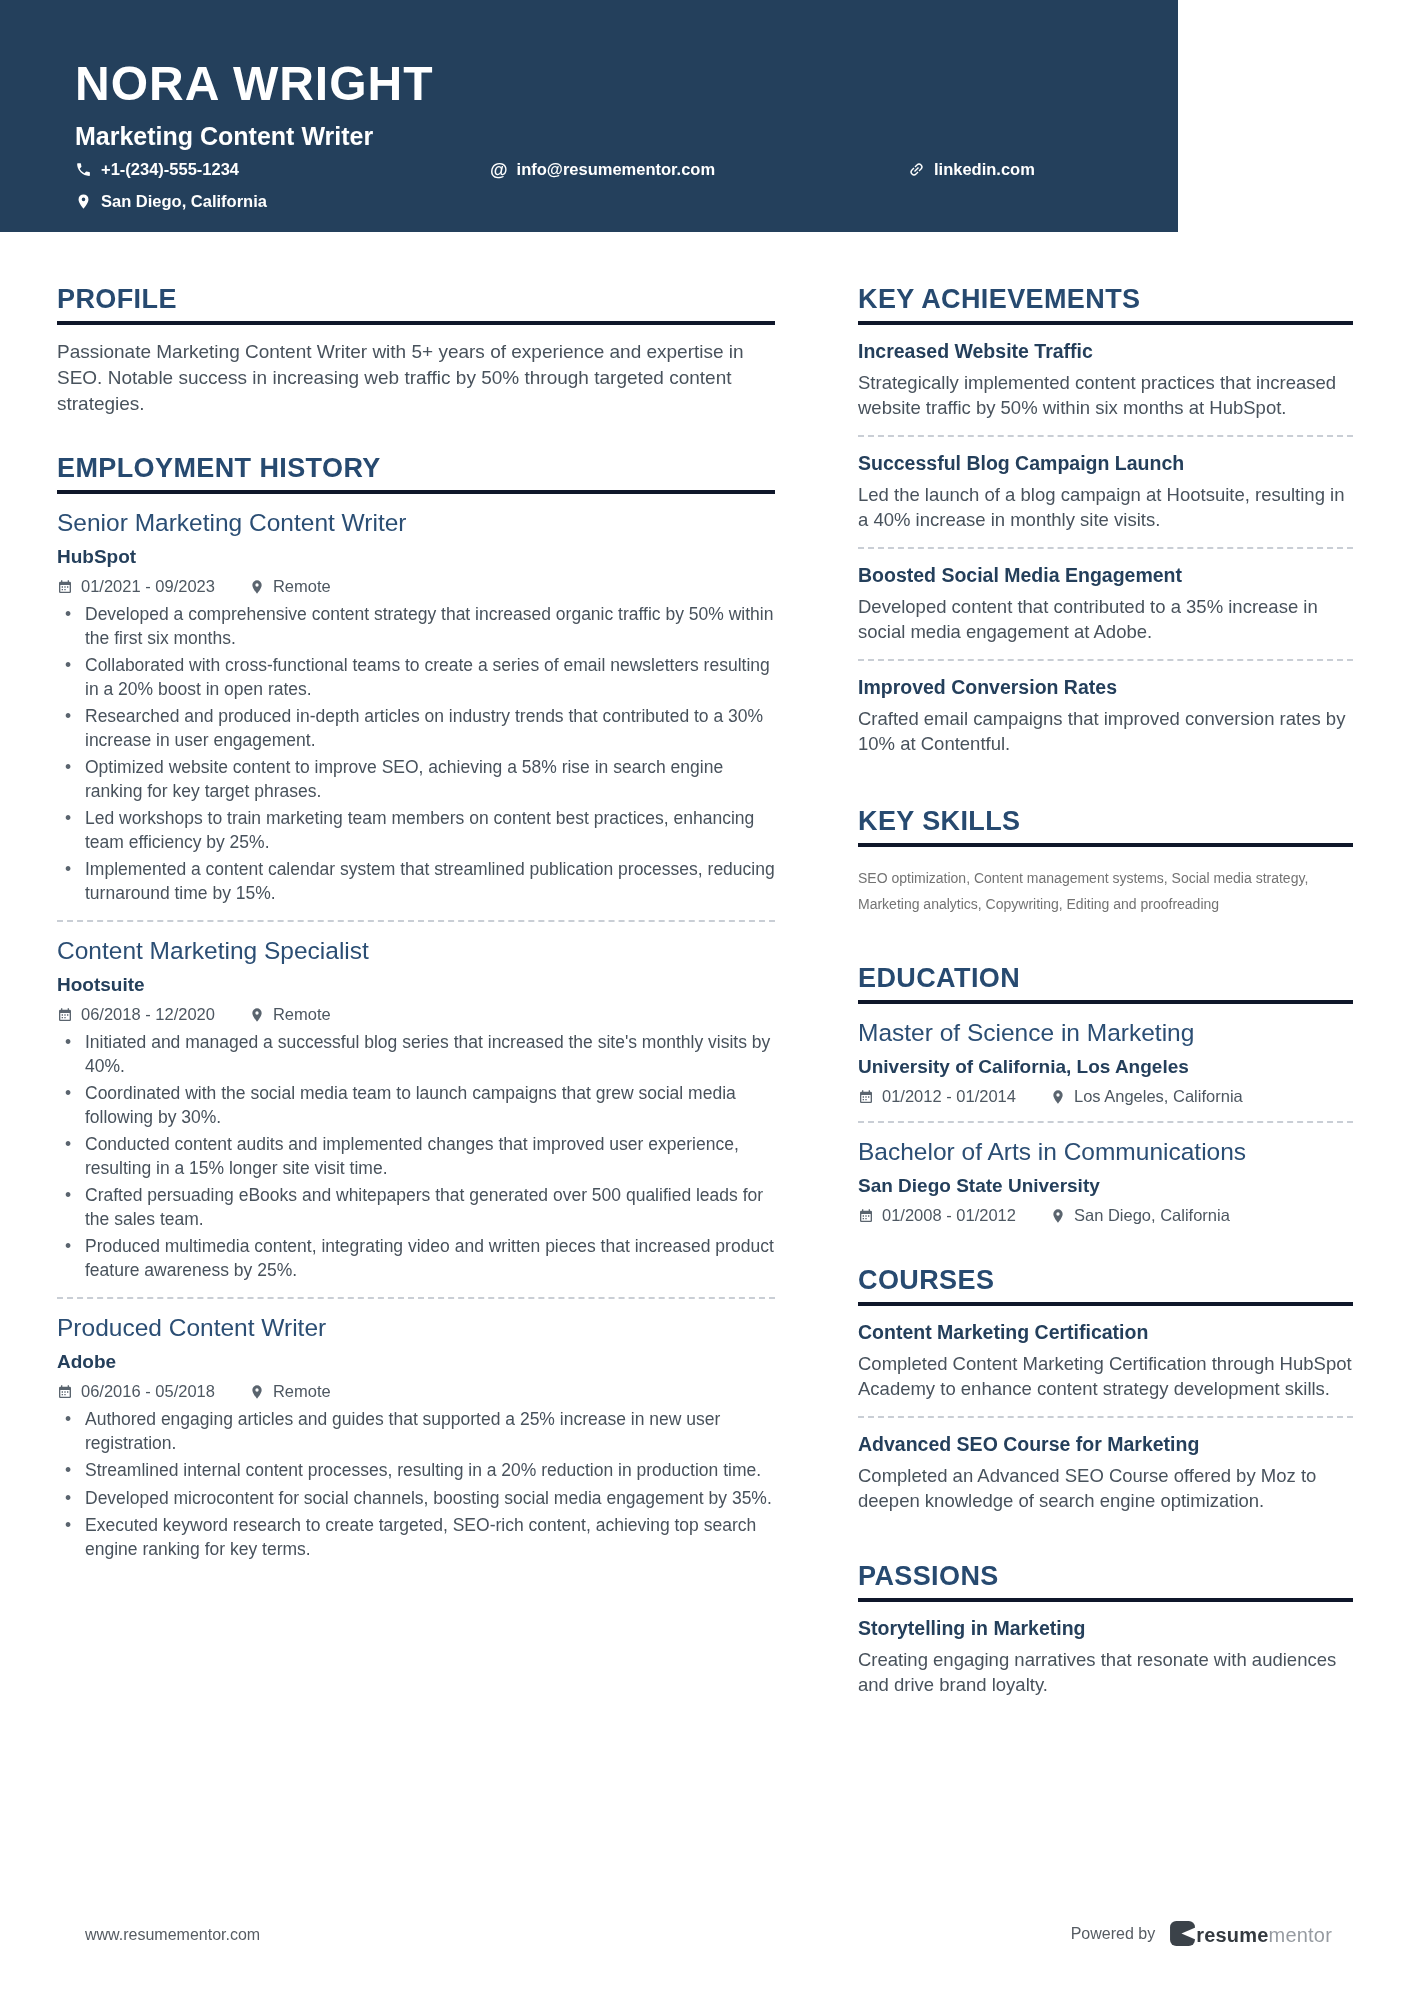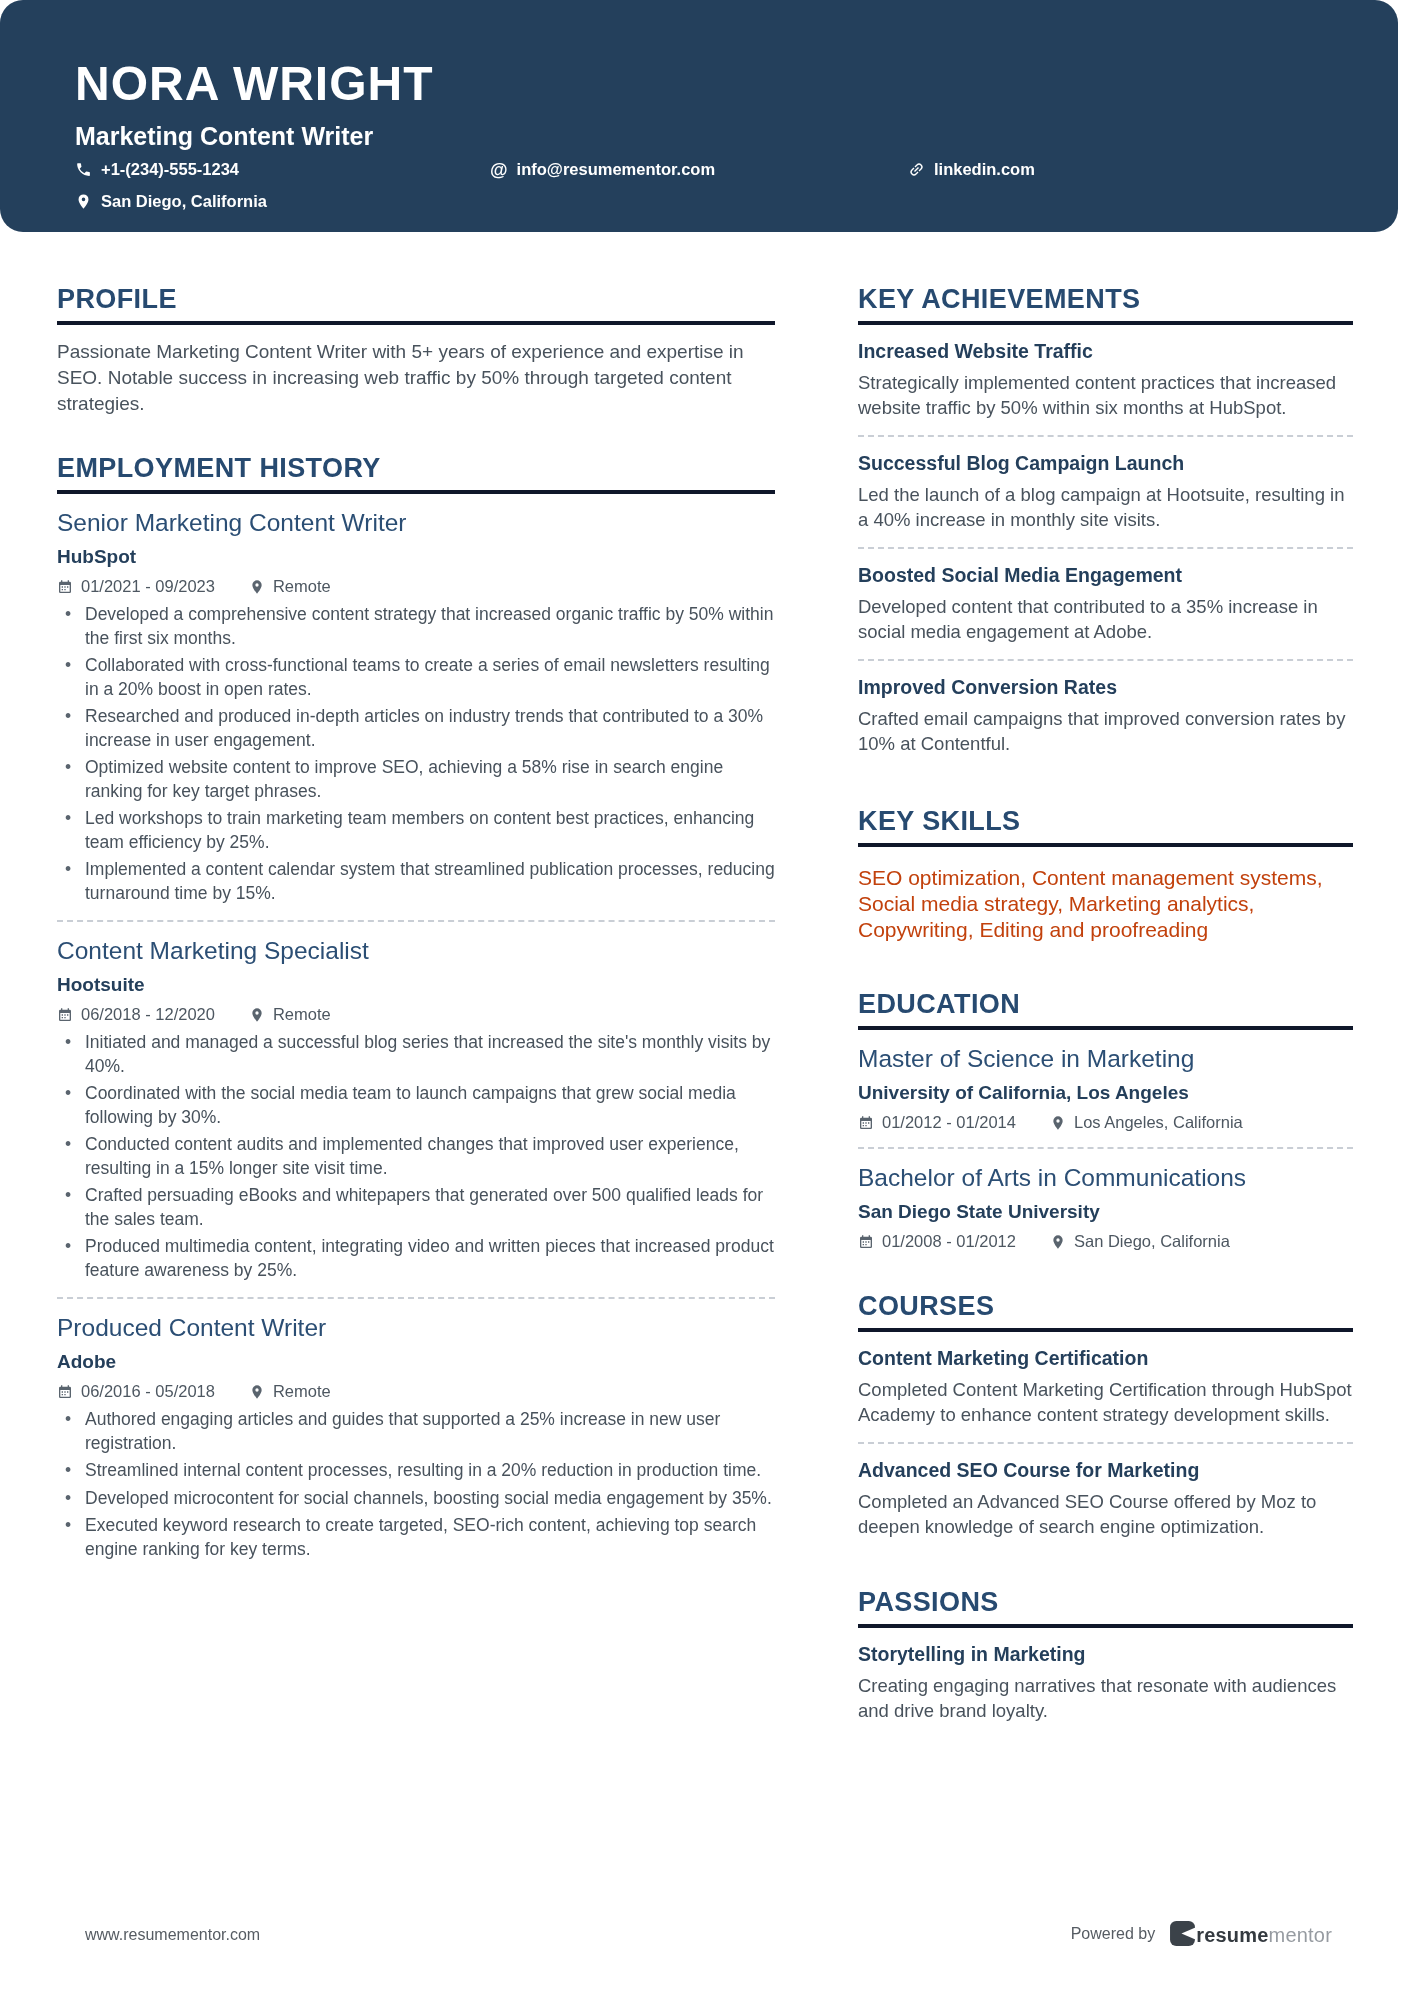--- a/index.html
+++ b/index.html
@@ -1,21 +1,21 @@
 <!DOCTYPE html>
 <html><head>
 <meta charset="utf-8">
 <style>
   * { margin: 0; padding: 0; box-sizing: border-box; }
   html, body { background: #ffffff; }
   body { font-family: "Liberation Sans", sans-serif; }
   .page { position: relative; width: 1410px; height: 1995px; background: #fff; overflow: hidden; }
 
   
-  .hdr { position: absolute; top: 0; left: 0; width: 1398px; height: 232px; background: #24405c; color: #fff; border-radius: 23px; }
+  .hdr { position: absolute; top: 0; left: 0; width: 1178px; height: 232px; background: #24405c; color: #fff; }
   .hdr-name { position: absolute; left: 75px; top: 56px; font-size: 48px; font-weight: 800; letter-spacing: 1px; }
   .hdr-title { position: absolute; left: 75px; top: 122px; font-size: 25px; font-weight: 700; }
   .c-item { position: absolute; display: flex; align-items: center; gap: 9px; font-size: 16.5px; font-weight: 700; }
   .c-phone { left: 75px; top: 160px; }
   .c-email { left: 490px; top: 160px; }
   .c-link  { left: 908px; top: 160px; }
   .c-loc   { left: 75px; top: 192px; }
   .ic { width: 17px; height: 17px; fill: currentColor; flex: none; }
   .ic-at { font-size: 18px; font-weight: 700; line-height: 1; }
   .ic-rot { transform: rotate(-45deg); }
@@ -43,21 +43,21 @@
 
   ul.bullets { margin-top: 7px; list-style: none; }
   ul.bullets li { position: relative; padding-left: 28px; font-size: 17.5px; line-height: 23.5px; color: #48525c; }
   ul.bullets li + li { margin-top: 4px; }
   ul.bullets li::before { content: "\2022"; position: absolute; left: 8px; top: 0; color: #5a646e; }
 
   .dsep { border: none; border-top: 2px dashed #c9ced5; margin-top: 15px; }
 
   .itm-title { margin-top: 15px; font-size: 19.5px; font-weight: 700; color: #243f5b; }
   .itm-text  { margin-top: 7px; font-size: 18.5px; line-height: 25px; color: #48525c; }
-  .skills-text { margin-top: 18px; font-size: 21px; line-height: 26px; color: #c2410c; }
+  .skills-text { margin-top: 18px; font-size: 14px; line-height: 26px; color: #737373; }
 
   
   .footer-site { position: absolute; left: 85px; top: 1926px; font-size: 16px; color: #565c63; }
   .footer-right { position: absolute; right: 78px; top: 1920px; display: flex; align-items: center; gap: 14px; }
   .powered { font-size: 16px; color: #565c63; }
   .logo { display: flex; align-items: flex-end; }
   .logo-word { font-size: 20px; letter-spacing: 0.2px; }
   .logo-bold { font-weight: 700; color: #343a40; }
   .logo-light { font-weight: 400; color: #969ba1; }
 </style>

